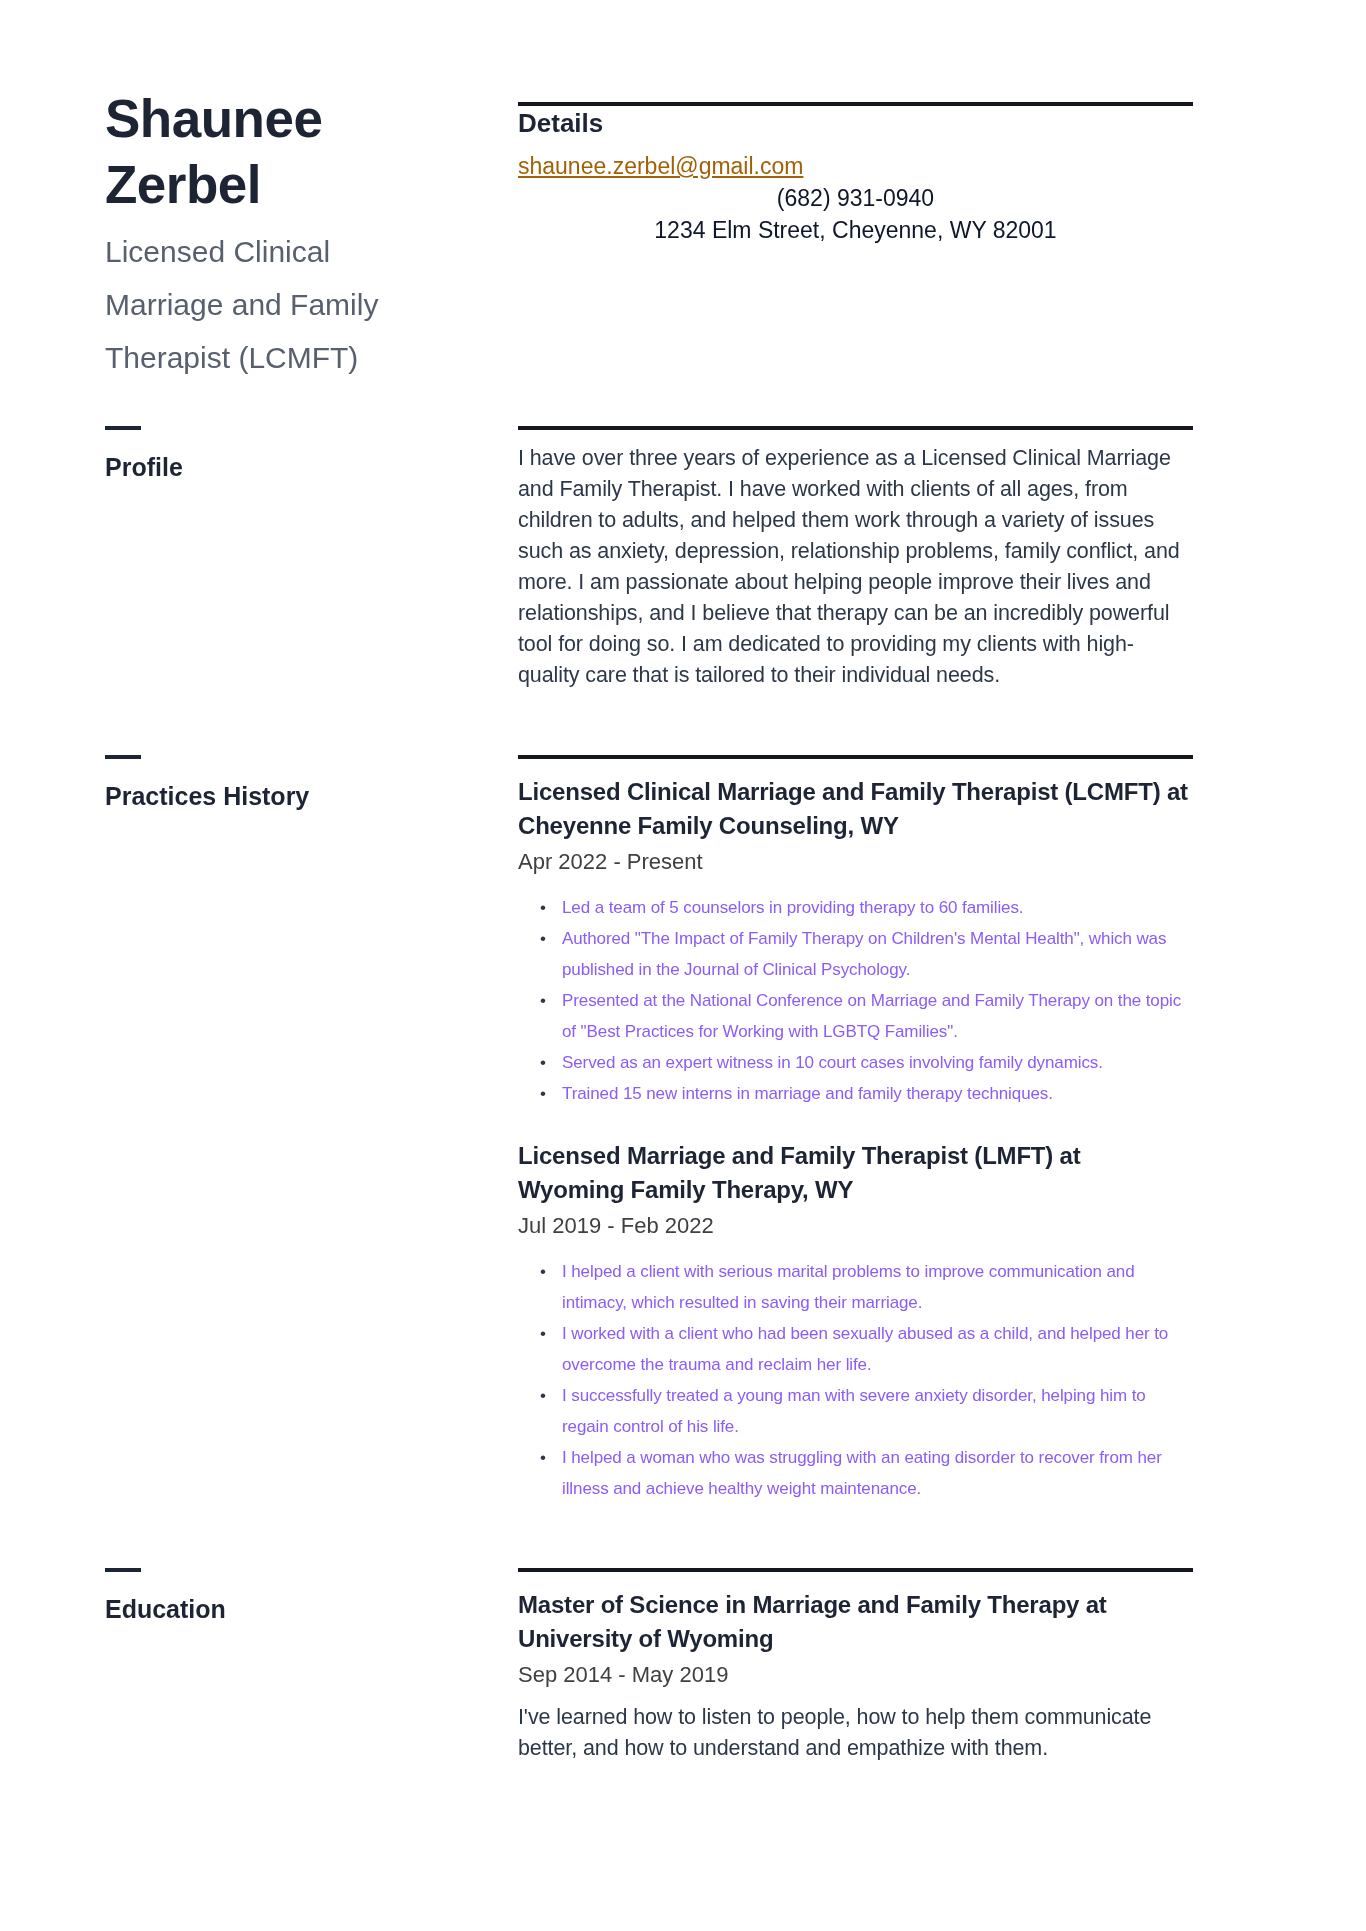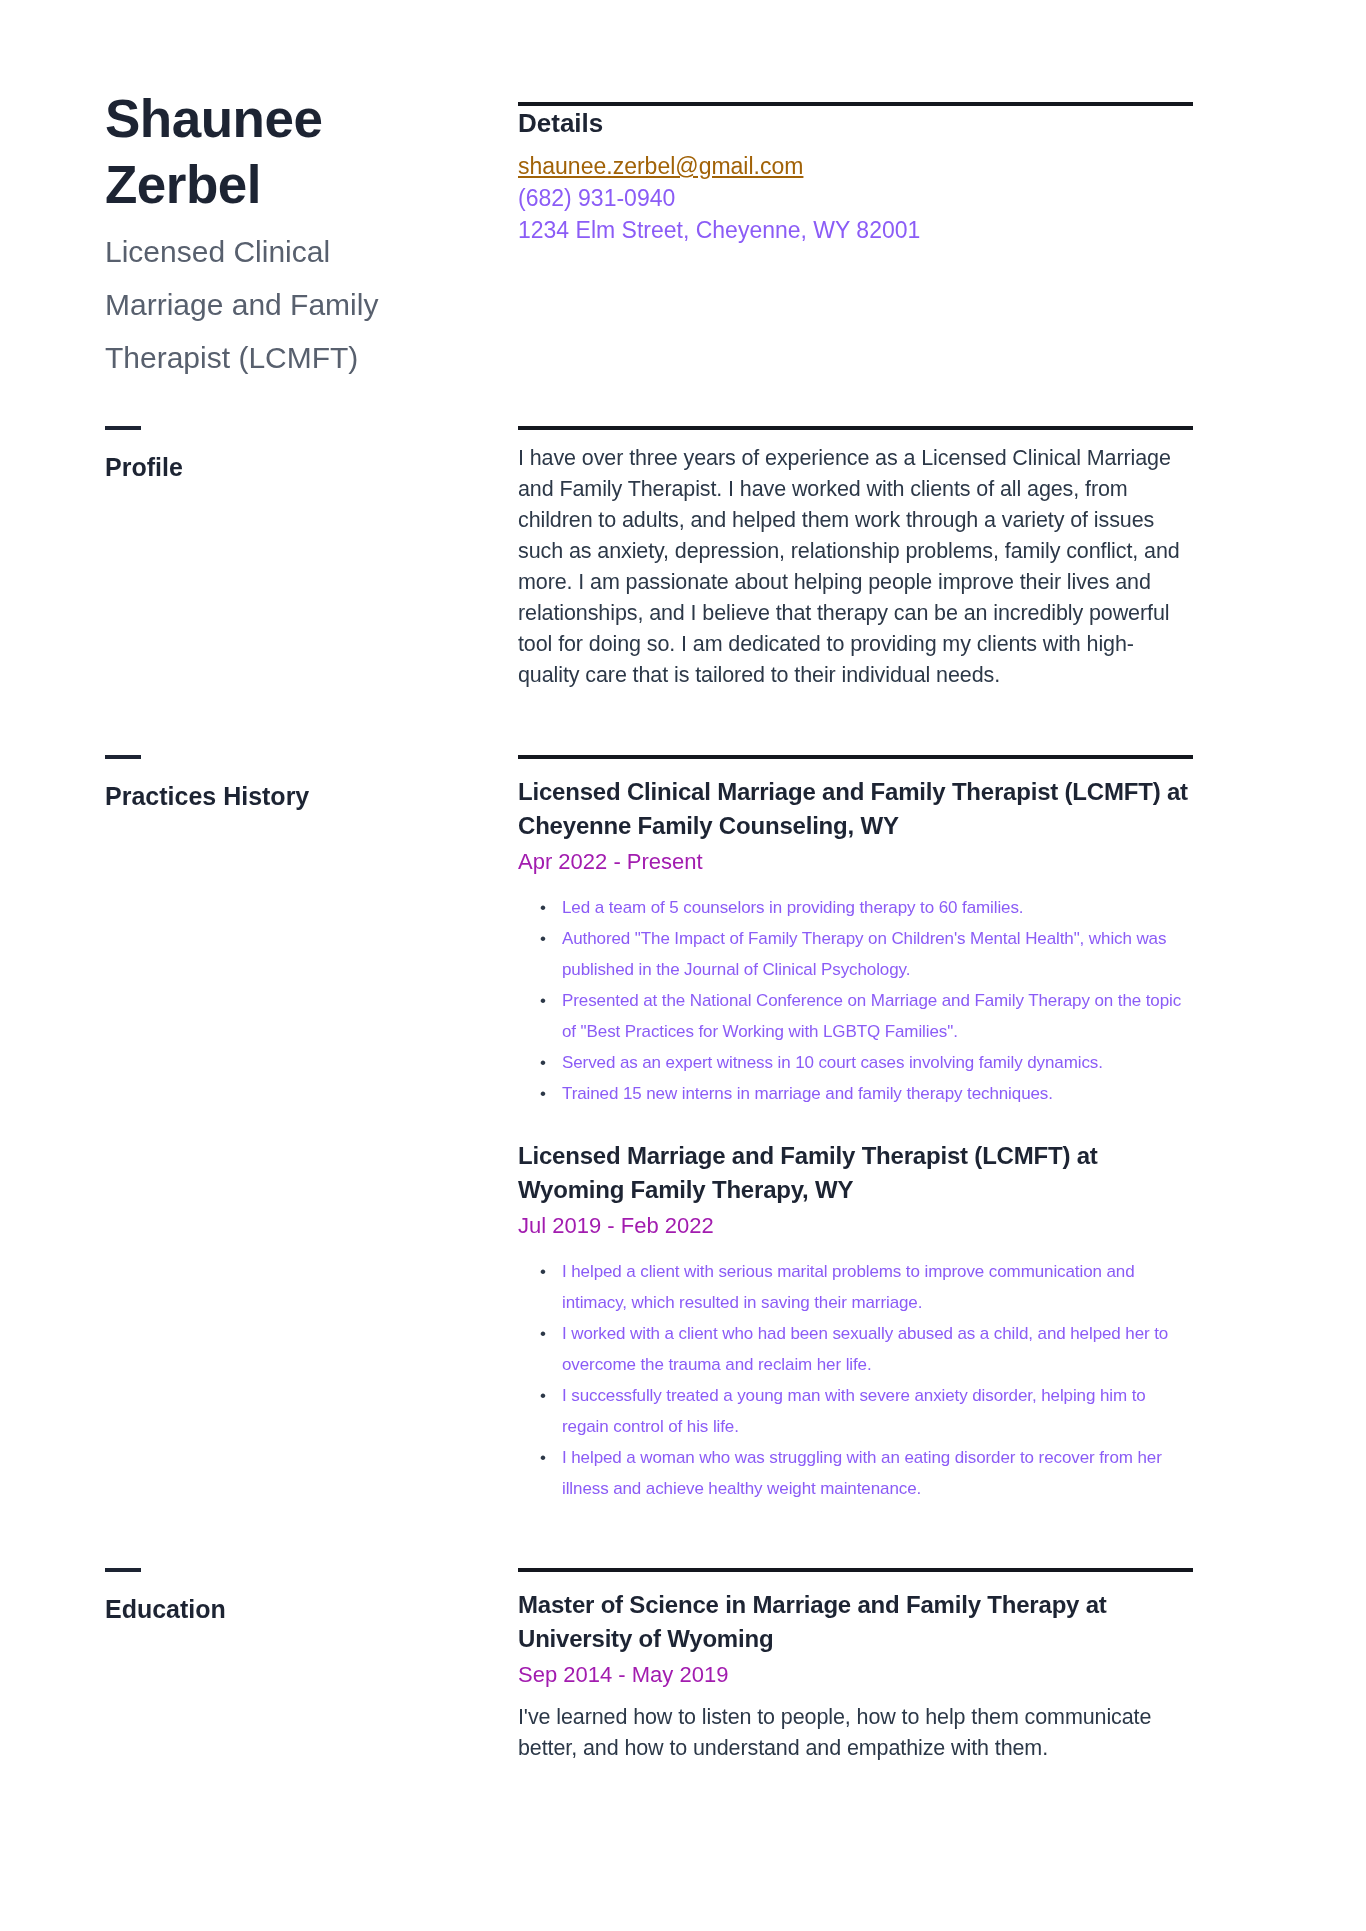--- a/index.html
+++ b/index.html
@@ -52,21 +52,21 @@
   .rule { height: 4px; background: #14171e; }
   .rule.header-rule { margin-top: 22px; }
   .details-heading {
     font-size: 26px;
     line-height: 34px;
     font-weight: 700;
     color: #1d2433;
   }
   .contact { font-size: 23px; line-height: 32px; margin-top: 10px; }
   .contact a.email { color: #a16207; text-decoration: underline; margin-top: 33px; }
-  .contact div { color: #8b5cf6; }
+  .contact div { color: #0f172a; text-align: center; }
 
   .body-text {
     font-size: 21.5px;
     line-height: 31px;
     letter-spacing: -0.1px;
     margin: 13px 0 0;
     color: #2c3848;
   }
 
   .entry-title {
@@ -74,21 +74,21 @@
     line-height: 34px;
     font-weight: 700;
     letter-spacing: -0.2px;
     color: #1d2433;
     margin: 16px 0 0;
     max-width: 790px;
   }
   .entry-dates {
     font-size: 22px;
     line-height: 28px;
-    color: #a21caf;
+    color: #404040;
     margin-top: 5px;
   }
   ul.bullets {
     list-style: none;
     margin: 16px 0 0;
     padding: 0 0 0 44px;
   }
   ul.bullets li {
     position: relative;
     font-size: 17px;
@@ -150,21 +150,21 @@
         <ul class="bullets">
           <li>Led a team of 5 counselors in providing therapy to 60 families.</li>
           <li>Authored "The Impact of Family Therapy on Children's Mental Health", which was published in the Journal of Clinical Psychology.</li>
           <li>Presented at the National Conference on Marriage and Family Therapy on the topic of "Best Practices for Working with LGBTQ Families".</li>
           <li>Served as an expert witness in 10 court cases involving family dynamics.</li>
           <li>Trained 15 new interns in marriage and family therapy techniques.</li>
         </ul>
       </div>
 
       <div class="job">
-        <div class="entry-title">Licensed Marriage and Family Therapist (LCMFT) at Wyoming Family Therapy, WY</div>
+        <div class="entry-title">Licensed Marriage and Family Therapist (LMFT) at Wyoming Family Therapy, WY</div>
         <div class="entry-dates">Jul 2019 - Feb 2022</div>
         <ul class="bullets">
           <li>I helped a client with serious marital problems to improve communication and intimacy, which resulted in saving their marriage.</li>
           <li>I worked with a client who had been sexually abused as a child, and helped her to overcome the trauma and reclaim her life.</li>
           <li>I successfully treated a young man with severe anxiety disorder, helping him to regain control of his life.</li>
           <li>I helped a woman who was struggling with an eating disorder to recover from her illness and achieve healthy weight maintenance.</li>
         </ul>
       </div>
 
     </div>

